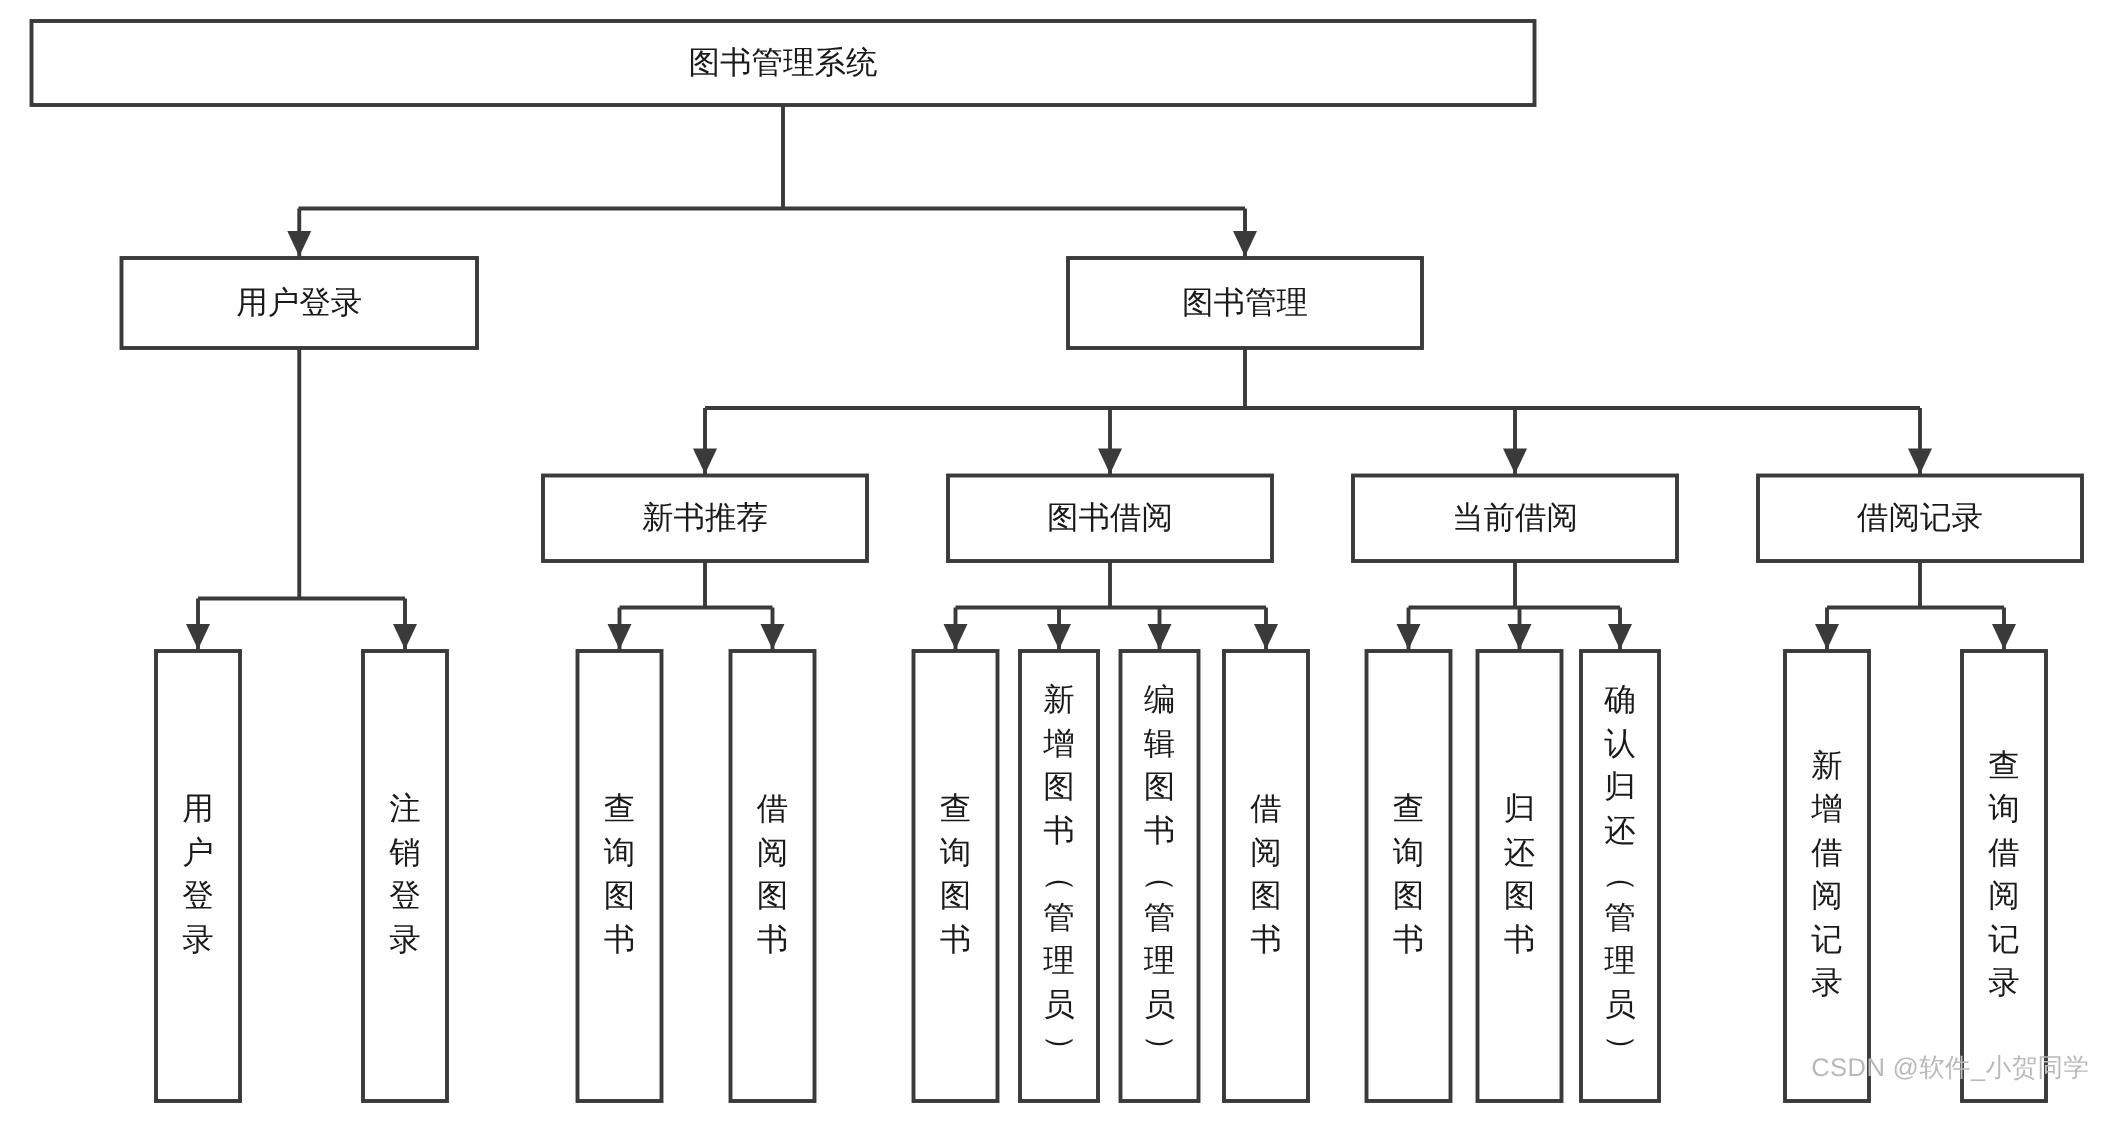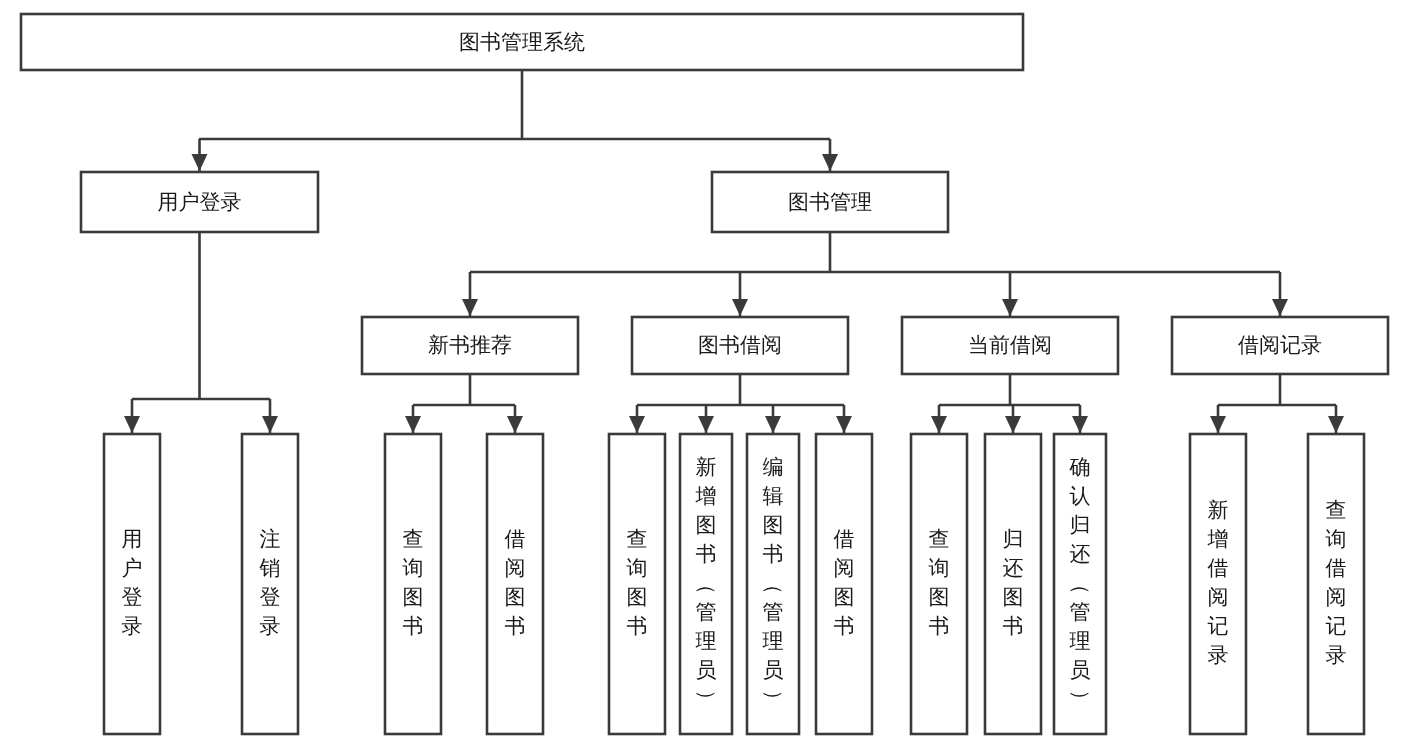--- a/index.html
+++ b/index.html
@@ -285,13 +285,14 @@
             <text x="1336" y="511.5" class="node-label-v-char">查</text>
             <text x="1336" y="540.5" class="node-label-v-char">询</text>
             <text x="1336" y="569.5" class="node-label-v-char">借</text>
             <text x="1336" y="598.5" class="node-label-v-char">阅</text>
             <text x="1336" y="627.5" class="node-label-v-char">记</text>
             <text x="1336" y="656.5" class="node-label-v-char">录</text>
           </g>
         </g>
       </g>
     </svg>
+  <div class="watermark-text">CSDN @软件_小贺同学</div>
 </div>
 
 </body></html>

